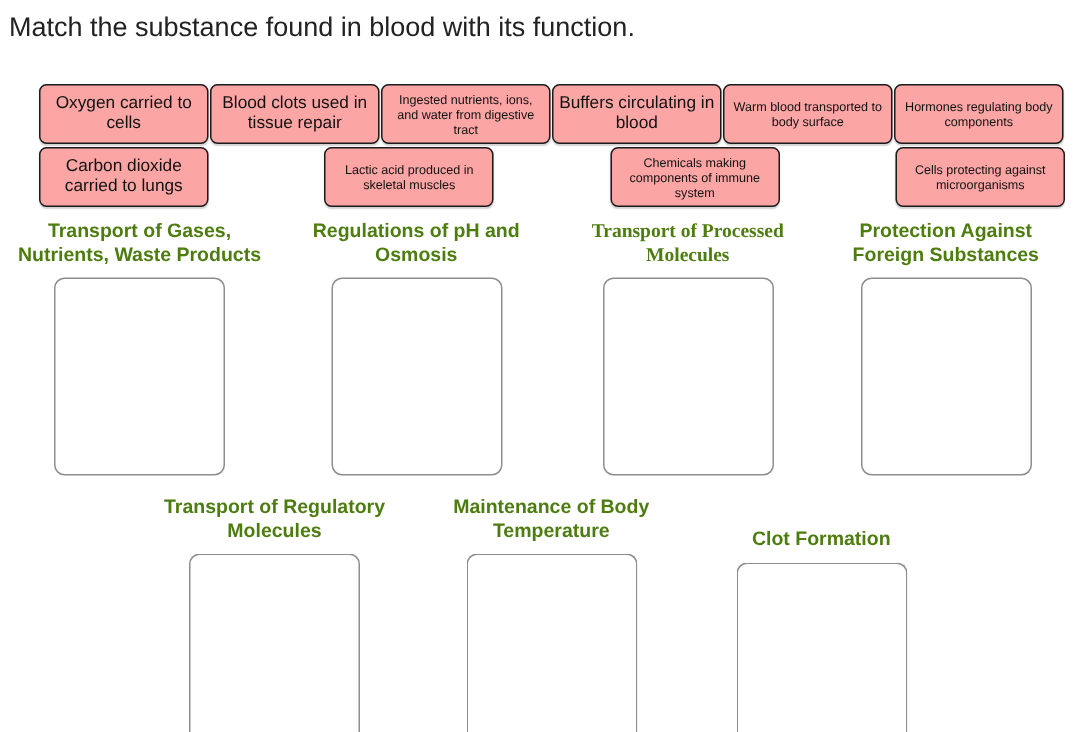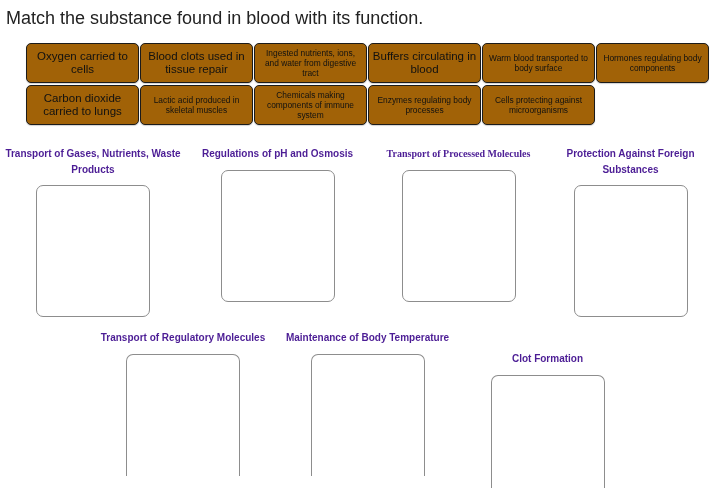--- a/index.html
+++ b/index.html
@@ -38,62 +38,63 @@
   }
   .tile-row {
     position: absolute;
     left: 0;
     width: 684px;
     height: 40px;
     display: flex;
     gap: 1px;
   }
   .tile-row.row-1 { top: 0px; }
-  .tile-row.row-2 { top: 42px; }
+  .tile-row.row-2 { top: 42px; justify-content: space-between; }
 
   .tile {
     flex: 0 0 113px;
     width: 113px;
     height: 40px;
     box-sizing: border-box;
-    background: #a16207;
+    background: #fca5a5;
     border: 1.4px solid #1b1b1b;
     border-radius: 5px;
     display: flex;
     align-items: center;
     justify-content: center;
     text-align: center;
     padding: 0 3px;
     color: #111111;
     cursor: move;
     box-shadow: 0 1px 1px rgba(0,0,0,0.18);
     user-select: none;
+    margin-top: 13px;
   }
   .tile .tile-text {
     display: block;
     width: 100%;
   }
   .tile.size-lg .tile-text {
     font-size: 11.5px;
     line-height: 13.5px;
   }
   .tile.size-sm .tile-text {
     font-size: 8.4px;
     line-height: 10.2px;
   }
 
   
   .category {
     position: absolute;
   }
   .cat-title {
-    font-size: 10px;
+    font-size: 13px;
     line-height: 15.5px;
     font-weight: bold;
-    color: #4c1d95;
+    color: #4d7c0f;
     text-align: center;
     margin: 0;
     padding: 0;
   }
   .drop-zone {
     box-sizing: border-box;
     border: 1px solid #8d8d8d;
     border-radius: 7px;
     background: #ffffff;
     margin: 0 auto;
@@ -159,23 +160,20 @@
     <div class="tile size-lg">
       <span class="tile-text">Carbon dioxide carried to lungs</span>
     </div>
     <div class="tile size-sm">
       <span class="tile-text">Lactic acid produced in skeletal muscles</span>
     </div>
     <div class="tile size-sm">
       <span class="tile-text">Chemicals making components of immune system</span>
     </div>
     <div class="tile size-sm">
-      <span class="tile-text">Enzymes regulating body processes</span>
-    </div>
-    <div class="tile size-sm">
       <span class="tile-text">Cells protecting against microorganisms</span>
     </div>
   </div>
 
 </div>
 
 <div class="category cat-r1 c1">
   <div class="cat-title">Transport of Gases, Nutrients, Waste Products</div>
   <div class="drop-zone"></div>
 </div>

